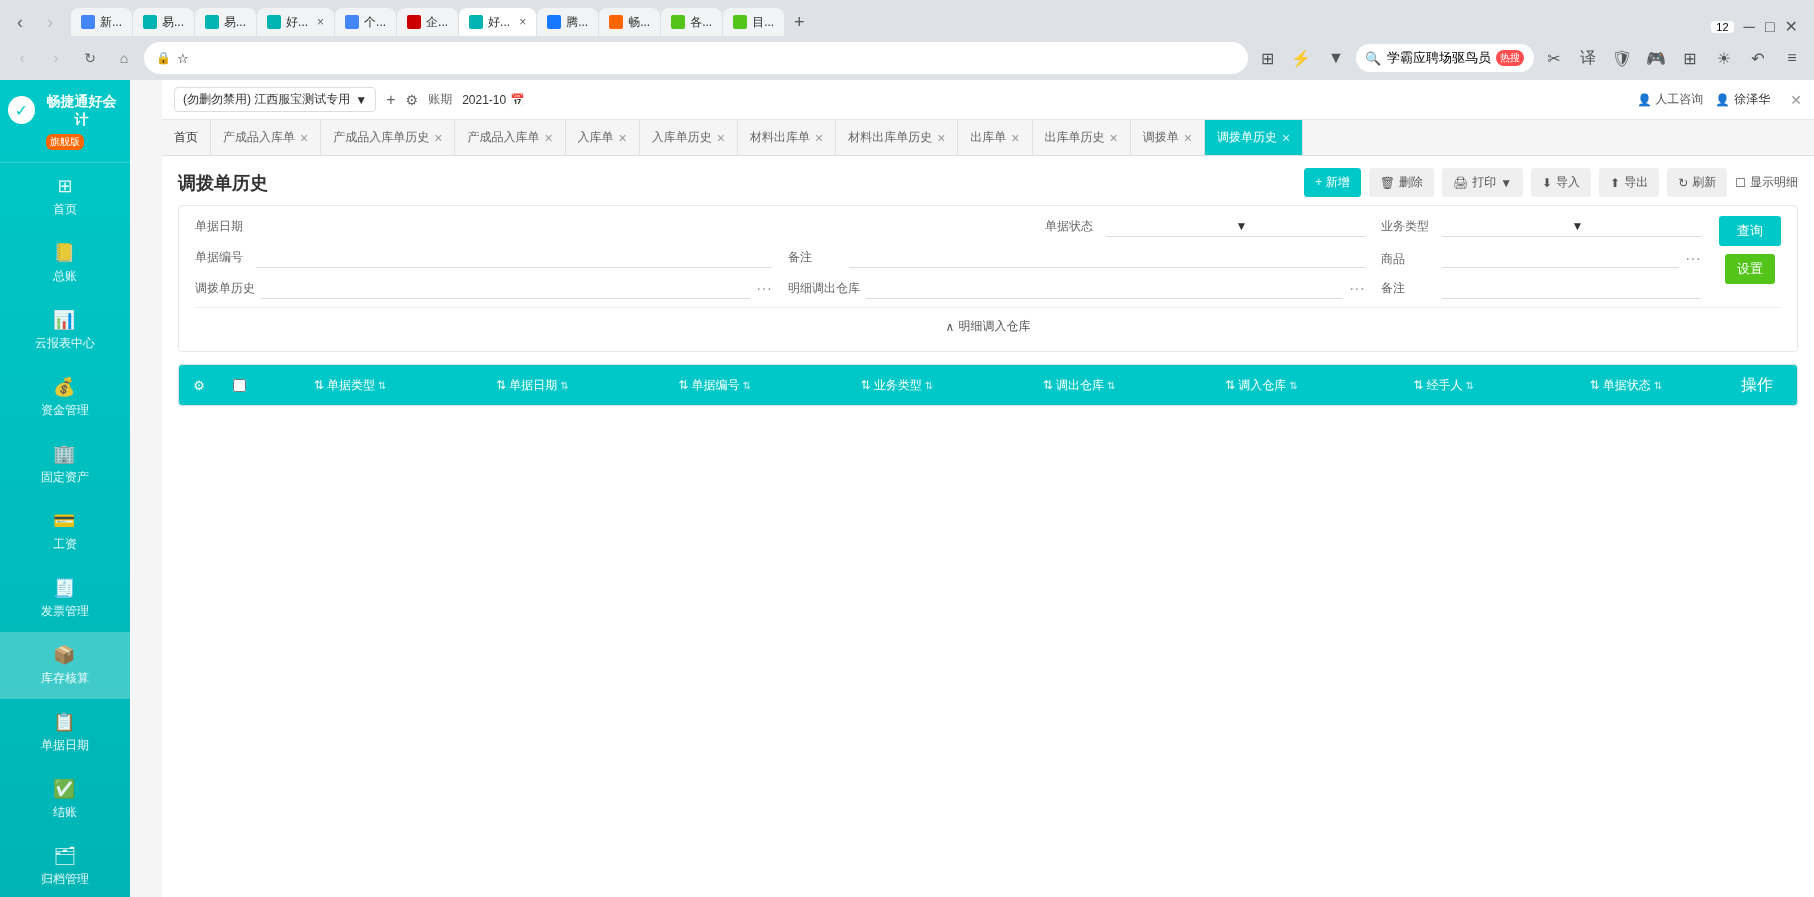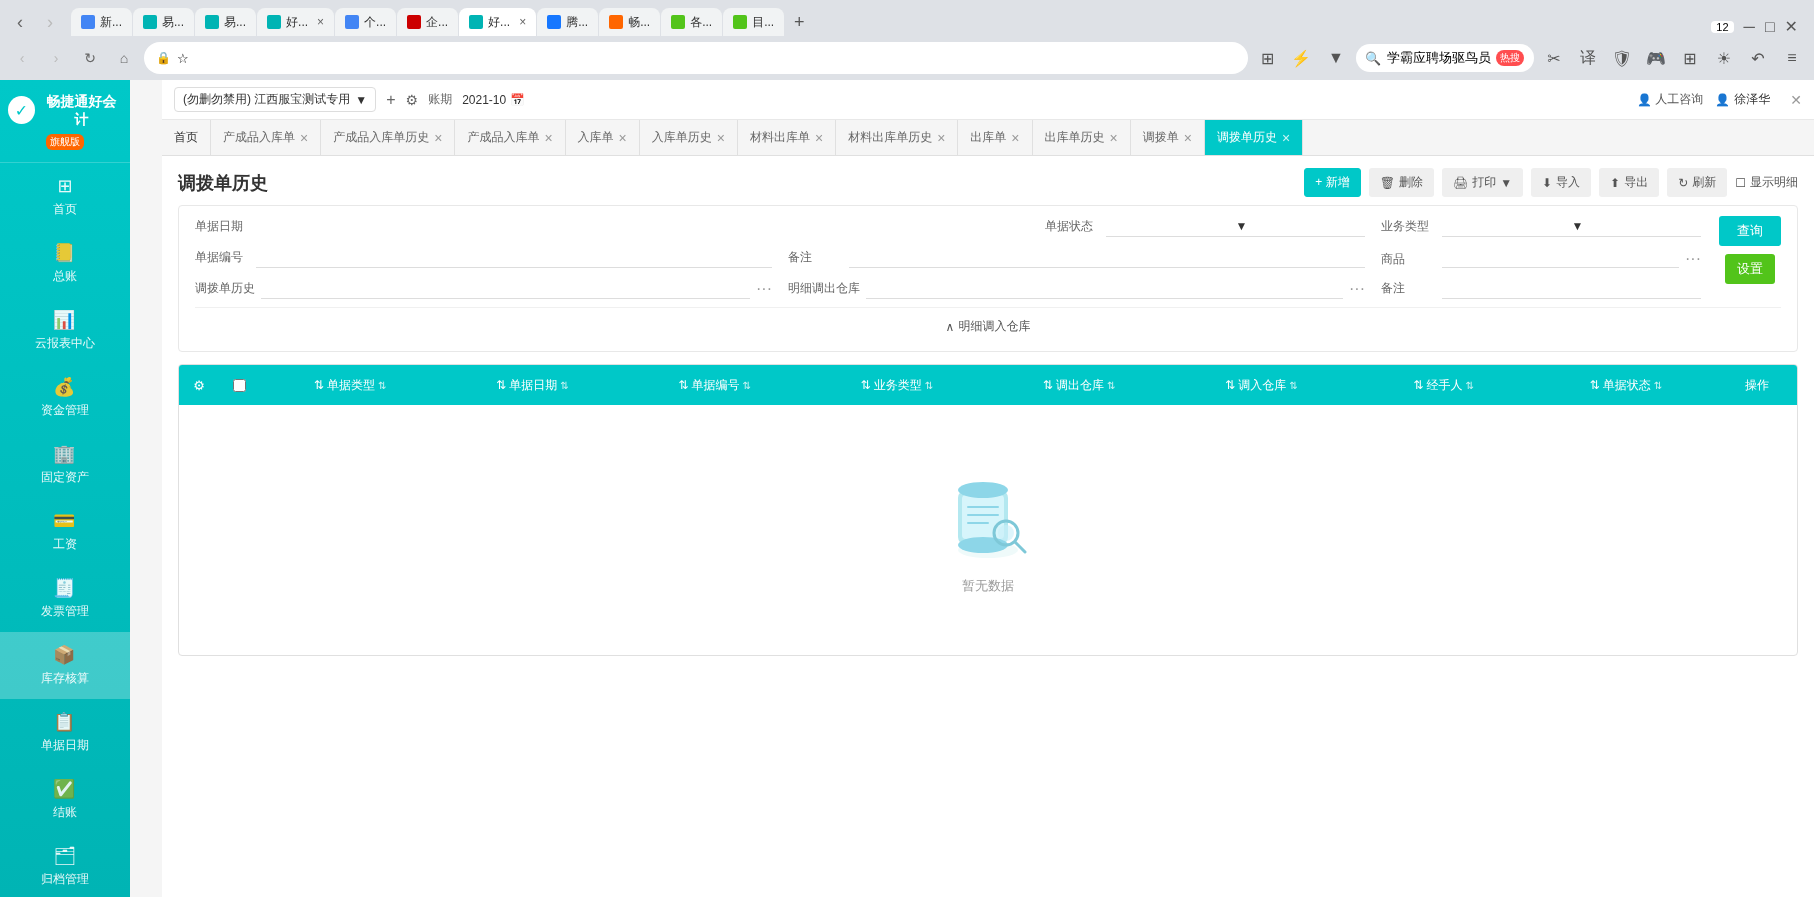--- a/index.html
+++ b/index.html
@@ -94,21 +94,21 @@
     .setting-btn { background: #52c41a; color: #fff; border: none; border-radius: 3px; padding: 6px 12px; font-size: 13px; cursor: pointer; margin-top: 4px; }
     .filter-buttons { display: flex; flex-direction: column; align-items: center; gap: 4px; margin-left: 8px; }
 
     
     .table-container { margin: 12px 16px; border: 1px solid #e0e0e0; border-radius: 4px; overflow: hidden; }
     .table-header { display: flex; align-items: center; background: #00c8c8; height: 40px; }
     .th-settings { width: 40px; display: flex; align-items: center; justify-content: center; color: #fff; cursor: pointer; }
     .th-checkbox { width: 40px; display: flex; align-items: center; justify-content: center; }
     .th-checkbox input { cursor: pointer; }
     .th-cell { flex: 1; display: flex; align-items: center; justify-content: center; color: #fff; font-size: 12px; gap: 3px; cursor: pointer; }
-    .th-actions { width: 80px; display: flex; align-items: center; justify-content: center; color: #fff; font-size: 12px; }
+    .th-actions { width: 80px; display: flex; align-items: center; justify-content: center; color: #fff; font-size: 16px; }
     .sort-icon { font-size: 10px; color: rgba(255,255,255,0.8); }
 
     
     .empty-state { display: flex; flex-direction: column; align-items: center; justify-content: center; padding: 60px 0; }
     .empty-icon { width: 100px; height: 100px; margin-bottom: 12px; }
     .empty-text { font-size: 13px; color: #999; }
 
     
     ::-webkit-scrollbar { width: 6px; height: 6px; }
     ::-webkit-scrollbar-track { background: #f1f1f1; }
@@ -501,38 +501,16 @@
             <span class="sort-icon">⇅</span>
           </div>
           <div class="th-cell">
             <span>⇅</span>
             <span>单据状态</span>
             <span class="sort-icon">⇅</span>
           </div>
           <div class="th-actions">操作</div>
         </div>
 
-        <div class="empty-state">
-
-          <svg class="empty-icon" viewBox="0 0 100 100" xmlns="http://www.w3.org/2000/svg">
-            <ellipse cx="50" cy="85" rx="30" ry="8" fill="#e0f5f5" opacity="0.5"></ellipse>
-
-            <rect x="20" y="25" width="50" height="55" rx="8" fill="#b3e8f0"></rect>
-            <rect x="24" y="30" width="42" height="44" rx="4" fill="#d6f5fb"></rect>
-
-            <ellipse cx="45" cy="25" rx="25" ry="8" fill="#8dd6e8"></ellipse>
-
-            <ellipse cx="45" cy="80" rx="25" ry="8" fill="#8dd6e8"></ellipse>
-
-            <line x1="30" y1="42" x2="60" y2="42" stroke="#8dd6e8" stroke-width="2" stroke-linecap="round"></line>
-            <line x1="30" y1="50" x2="60" y2="50" stroke="#8dd6e8" stroke-width="2" stroke-linecap="round"></line>
-            <line x1="30" y1="58" x2="50" y2="58" stroke="#8dd6e8" stroke-width="2" stroke-linecap="round"></line>
-
-            <circle cx="68" cy="68" r="12" fill="none" stroke="#7ec8d8" stroke-width="3"></circle>
-            <circle cx="68" cy="68" r="8" fill="#c8eef8" opacity="0.6"></circle>
-            <line x1="77" y1="77" x2="87" y2="87" stroke="#7ec8d8" stroke-width="3" stroke-linecap="round"></line>
-          </svg>
-          <span class="empty-text">暂无数据</span>
-        </div>
       </div>
     </div>
   </div>
 </div>
 
 </body></html>

